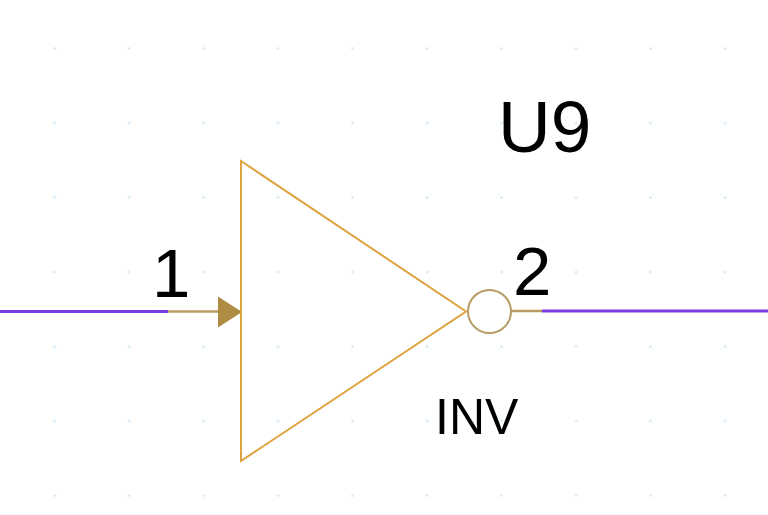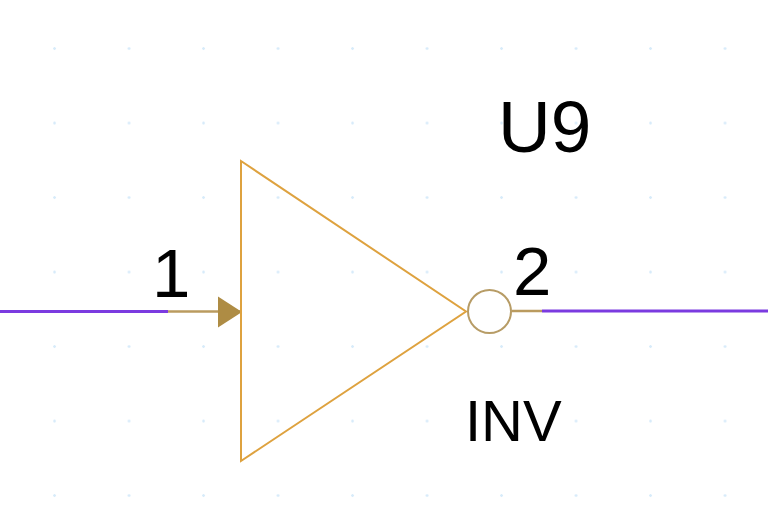--- a/index.html
+++ b/index.html
@@ -39,21 +39,21 @@
     color: var(--text);
     line-height: 1;
     white-space: nowrap;
     letter-spacing: 0px;
     cursor: default;
     user-select: none;
   }
   .label-ref   { left: 465px; top:  90px; font-size: 73px; margin-left: 33px; }
   .label-pin1  { left: 152px; top: 239px; font-size: 69px; }
   .label-pin2  { left: 513px; top: 237px; font-size: 69px; }
-  .label-value { left: 465px; top: 392px; font-size: 58px; }
+  .label-value { left: 435px; top: 392px; font-size: 50px; }
 </style>
 </head>
 <body>
 
 <div class="canvas">
 
   <svg class="schematic-svg" width="768" height="515" viewBox="0 0 768 515">
 
     <line x1="0" y1="311.5" x2="168" y2="311.5" style="stroke: var(--wire); stroke-width: 3;"></line>
 

